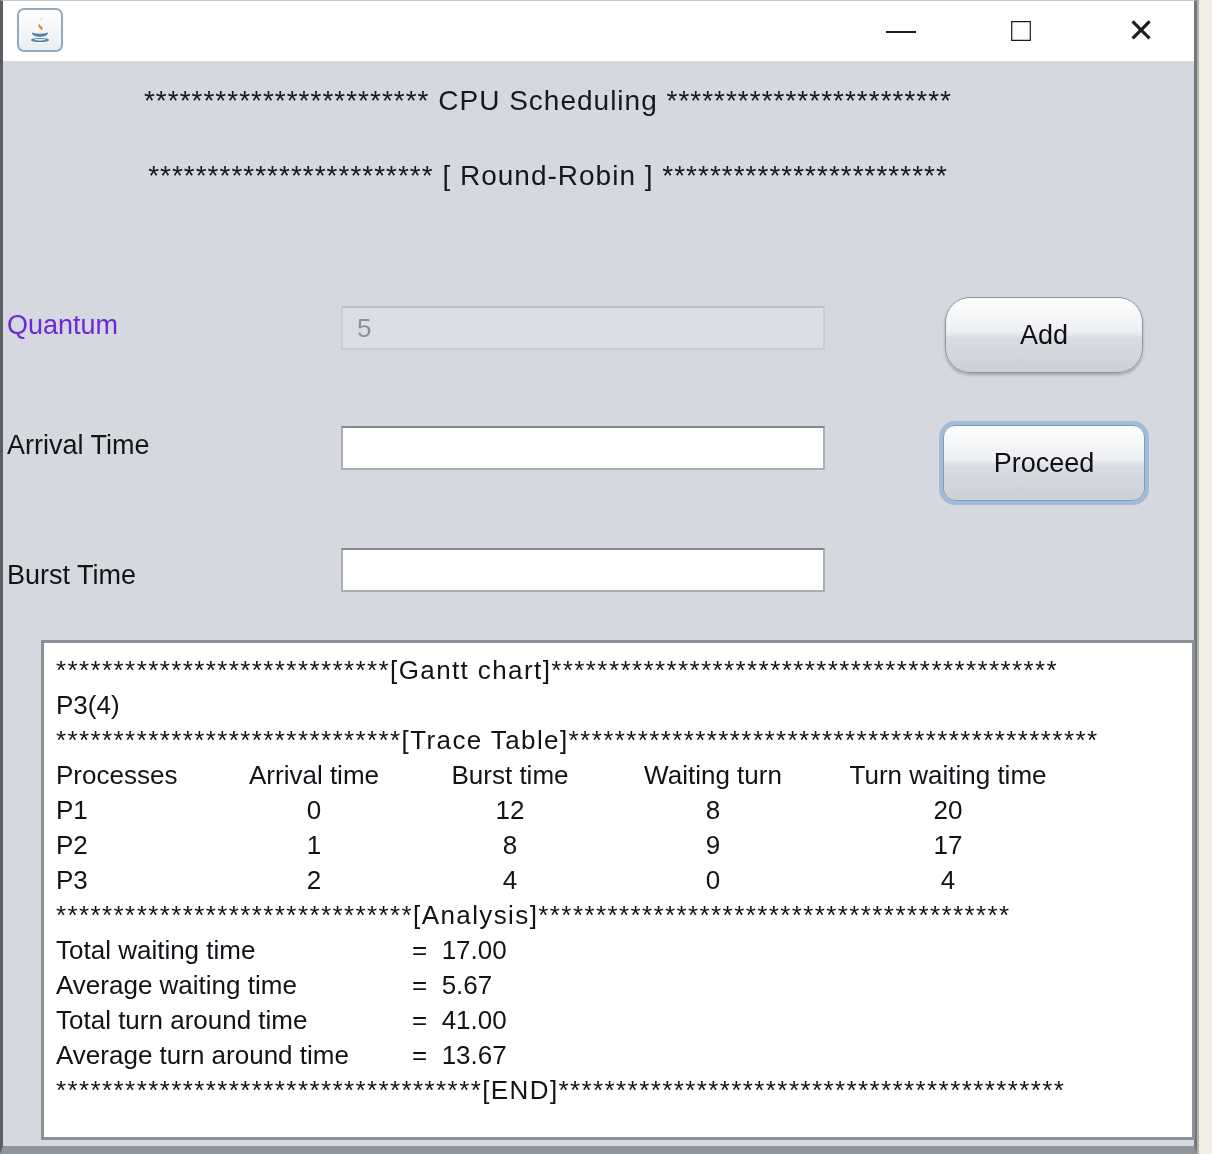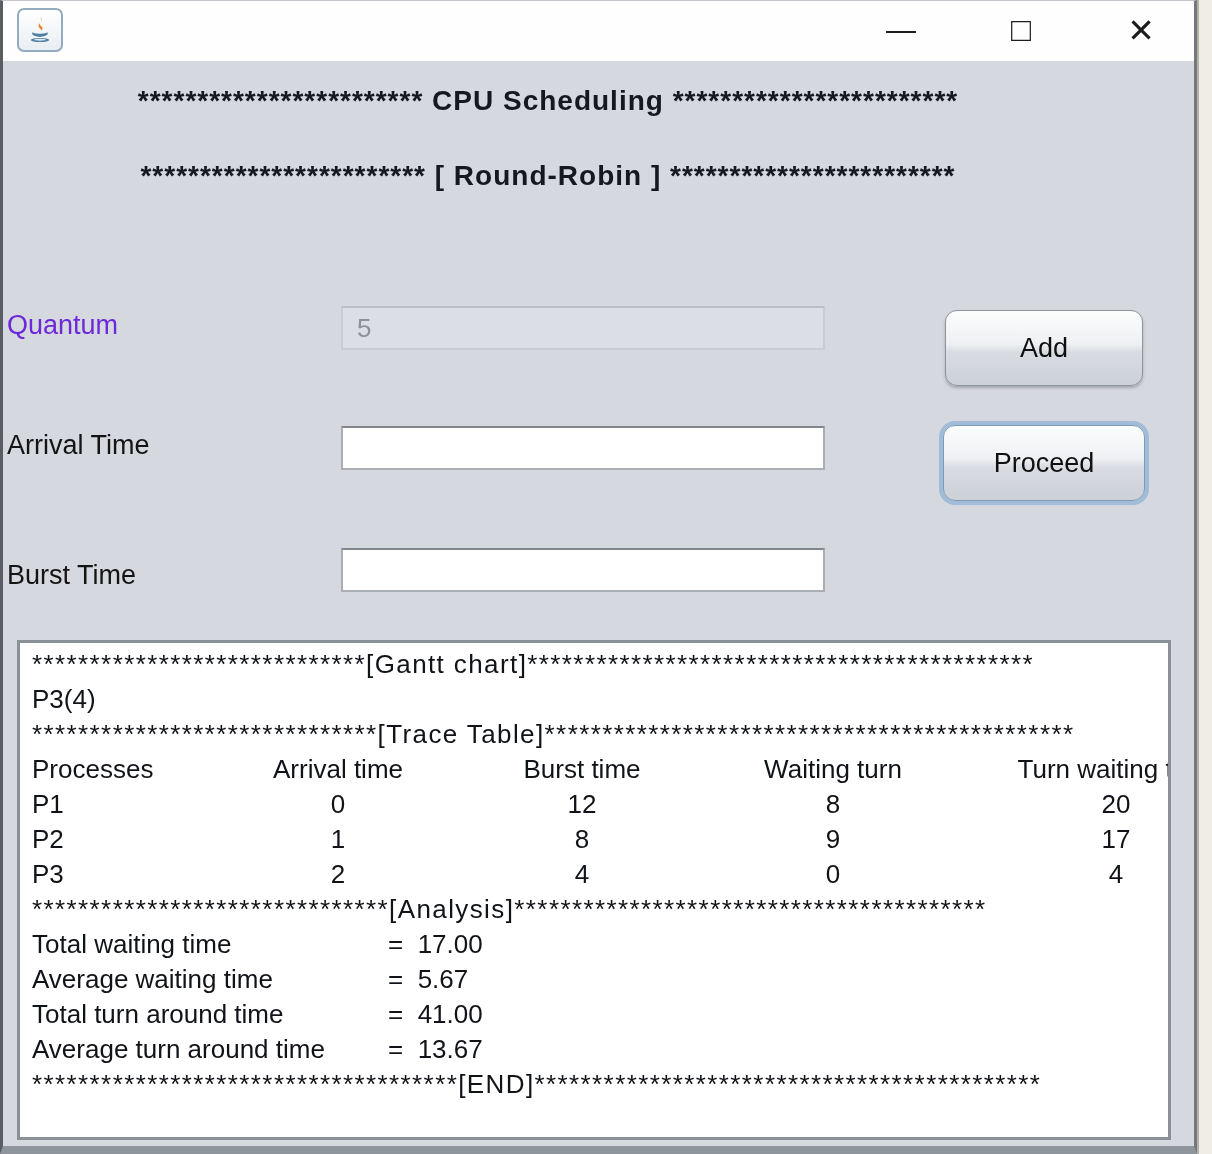--- a/index.html
+++ b/index.html
@@ -20,47 +20,47 @@
     border:2px solid #93aabf;border-radius:7px;background:linear-gradient(#ffffff,#e9eef3);
     display:flex;align-items:center;justify-content:center;box-sizing:border-box;}
   .wbtn{position:absolute;top:0;width:60px;height:58px;display:flex;align-items:center;
     justify-content:center;font-size:30px;color:#1c1c1c;}
   .wbtn.min{left:868px;}
   .wbtn.max{left:988px;font-size:33px;font-weight:400;}
   .wbtn.close{left:1108px;font-size:33px;}
   .content{position:absolute;left:0;top:60px;right:0;bottom:0;background:#d5d8de;}
   
   .hline{position:absolute;left:0;width:1090px;text-align:center;font-size:28px;
-    color:#15181c;letter-spacing:1px;white-space:pre;font-weight:bold;}
+    color:#15181c;letter-spacing:1px;white-space:pre;}
   .h1{top:24px;}
   .h2{top:99px;}
   
   .flabel{position:absolute;left:4px;font-size:27px;color:#141414;}
   .flabel.dis{color:#6d28d9;}
   .lbl-q{top:249px;}
   .lbl-a{top:369px;}
   .lbl-b{top:499px;}
   .field{position:absolute;left:338px;width:484px;height:44px;font-size:26px;
     font-family:"Liberation Sans", sans-serif;padding:0 14px;box-sizing:border-box;outline:none;}
   .f-q{top:245px;background:#dbdfe5;border:2px solid #c9ccd2;border-top-color:#bcc0c6;color:#8d9097;}
   .f-a{top:365px;background:#ffffff;border:2px solid #a9adb4;border-top-color:#82878e;color:#111;}
   .f-b{top:487px;background:#ffffff;border:2px solid #a9adb4;border-top-color:#82878e;color:#111;}
   .btn{position:absolute;font-size:27px;color:#101010;font-family:"Liberation Sans", sans-serif;
     background:linear-gradient(180deg,#fcfdfd 0%,#eef0f3 45%,#d9dce2 55%,#ccd0d7 100%);
     border:1px solid #8f959e;border-radius:12px;box-shadow:0 2px 3px rgba(100,105,115,.45);}
-  .btn-add{left:942px;top:249px;width:198px;height:76px;}
+  .btn-add{left:942px;top:236px;width:198px;height:76px;border-radius:25px;}
   .btn-proceed{left:940px;top:364px;width:202px;height:76px;
     box-shadow:0 0 0 4px rgba(125,170,212,.6);border-color:#7d9cb8;}
   
-  .output{position:absolute;left:14px;top:579px;width:1154px;height:500px;background:#ffffff;
-    border:3px solid #8a9097;box-sizing:border-box;padding:4px 6px 0 12px;
+  .output{position:absolute;left:38px;top:579px;width:1154px;height:500px;background:#ffffff;
+    border:3px solid #8a9097;box-sizing:border-box;padding:10px 6px 0 12px;
     font-size:26px;line-height:35px;color:#101317;overflow:hidden;cursor:text;}
   .oline{white-space:pre;}
   .sep{letter-spacing:1.4px;white-space:pre;}
-  .trow{display:grid;grid-template-columns:160px 196px 196px 210px 260px;gap:48px;}
+  .trow{display:grid;grid-template-columns:160px 196px 196px 210px 260px;}
   .tcell{text-align:center;}
   .tcell.c0{text-align:left;}
   .arow{display:flex;}
   .alabel{width:356px;flex:none;}
   .avalue{white-space:pre;}
 </style>
 </head>
 <body>
 
 <div class="screen">

